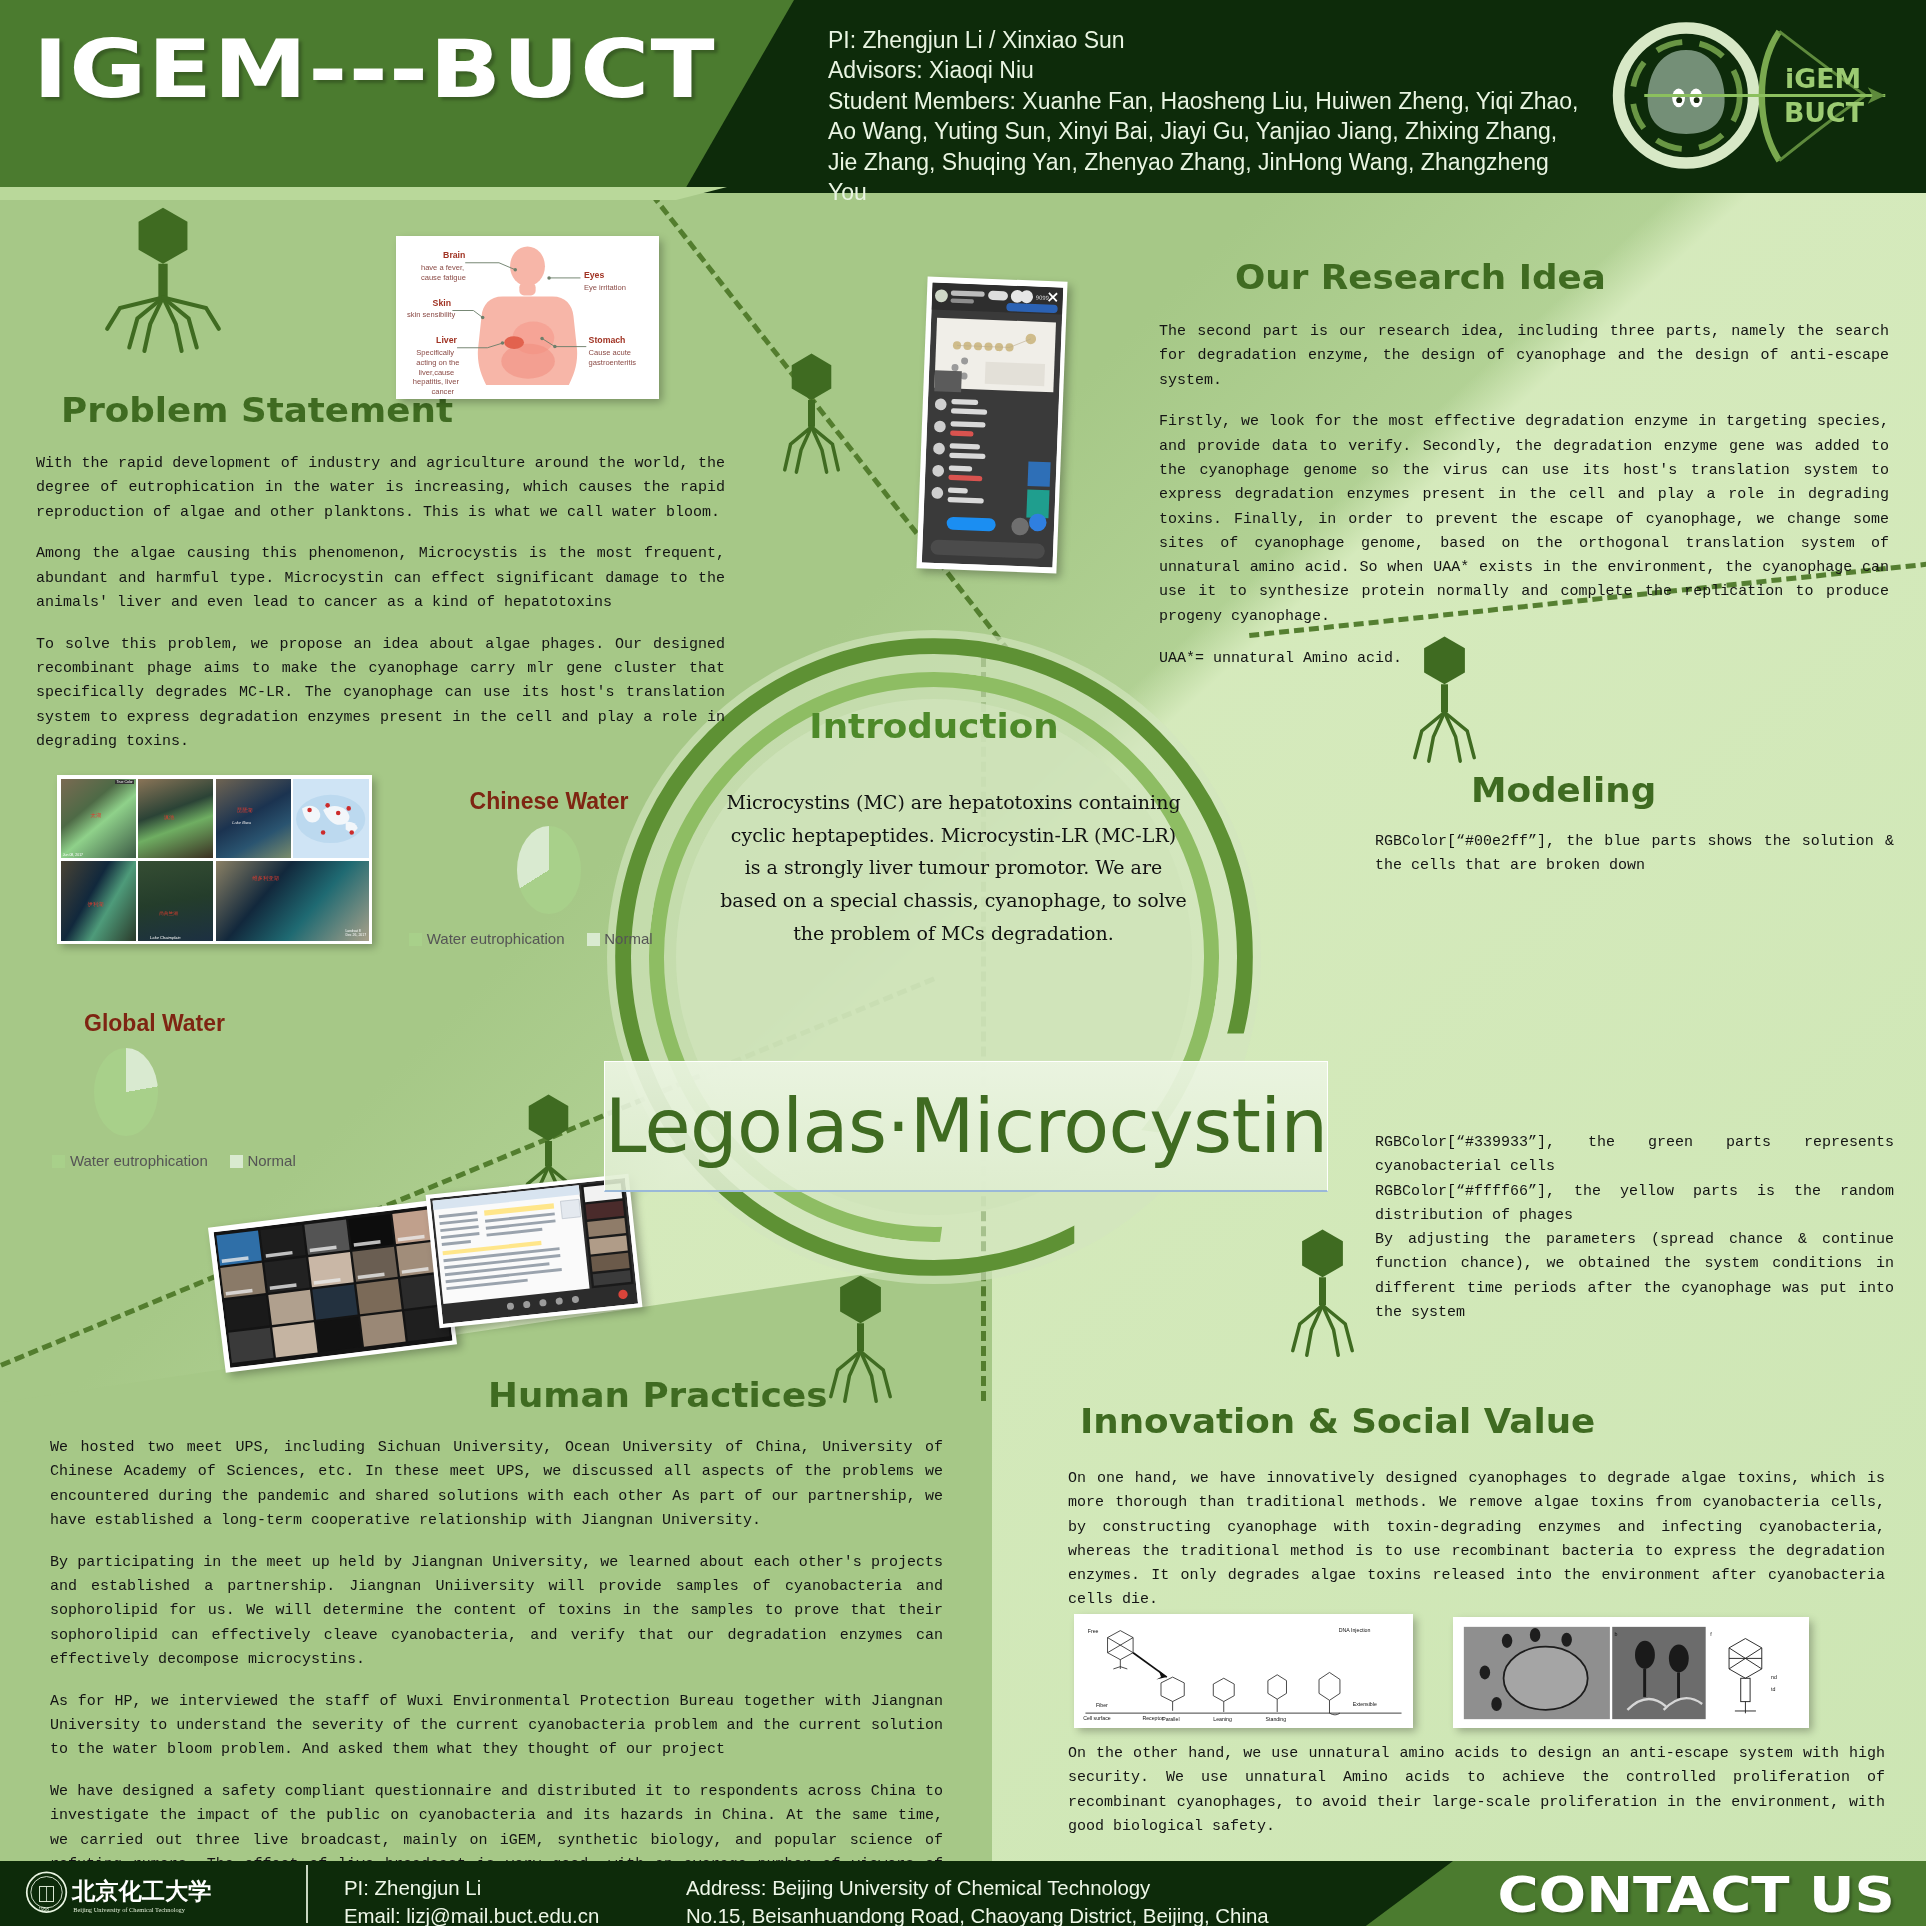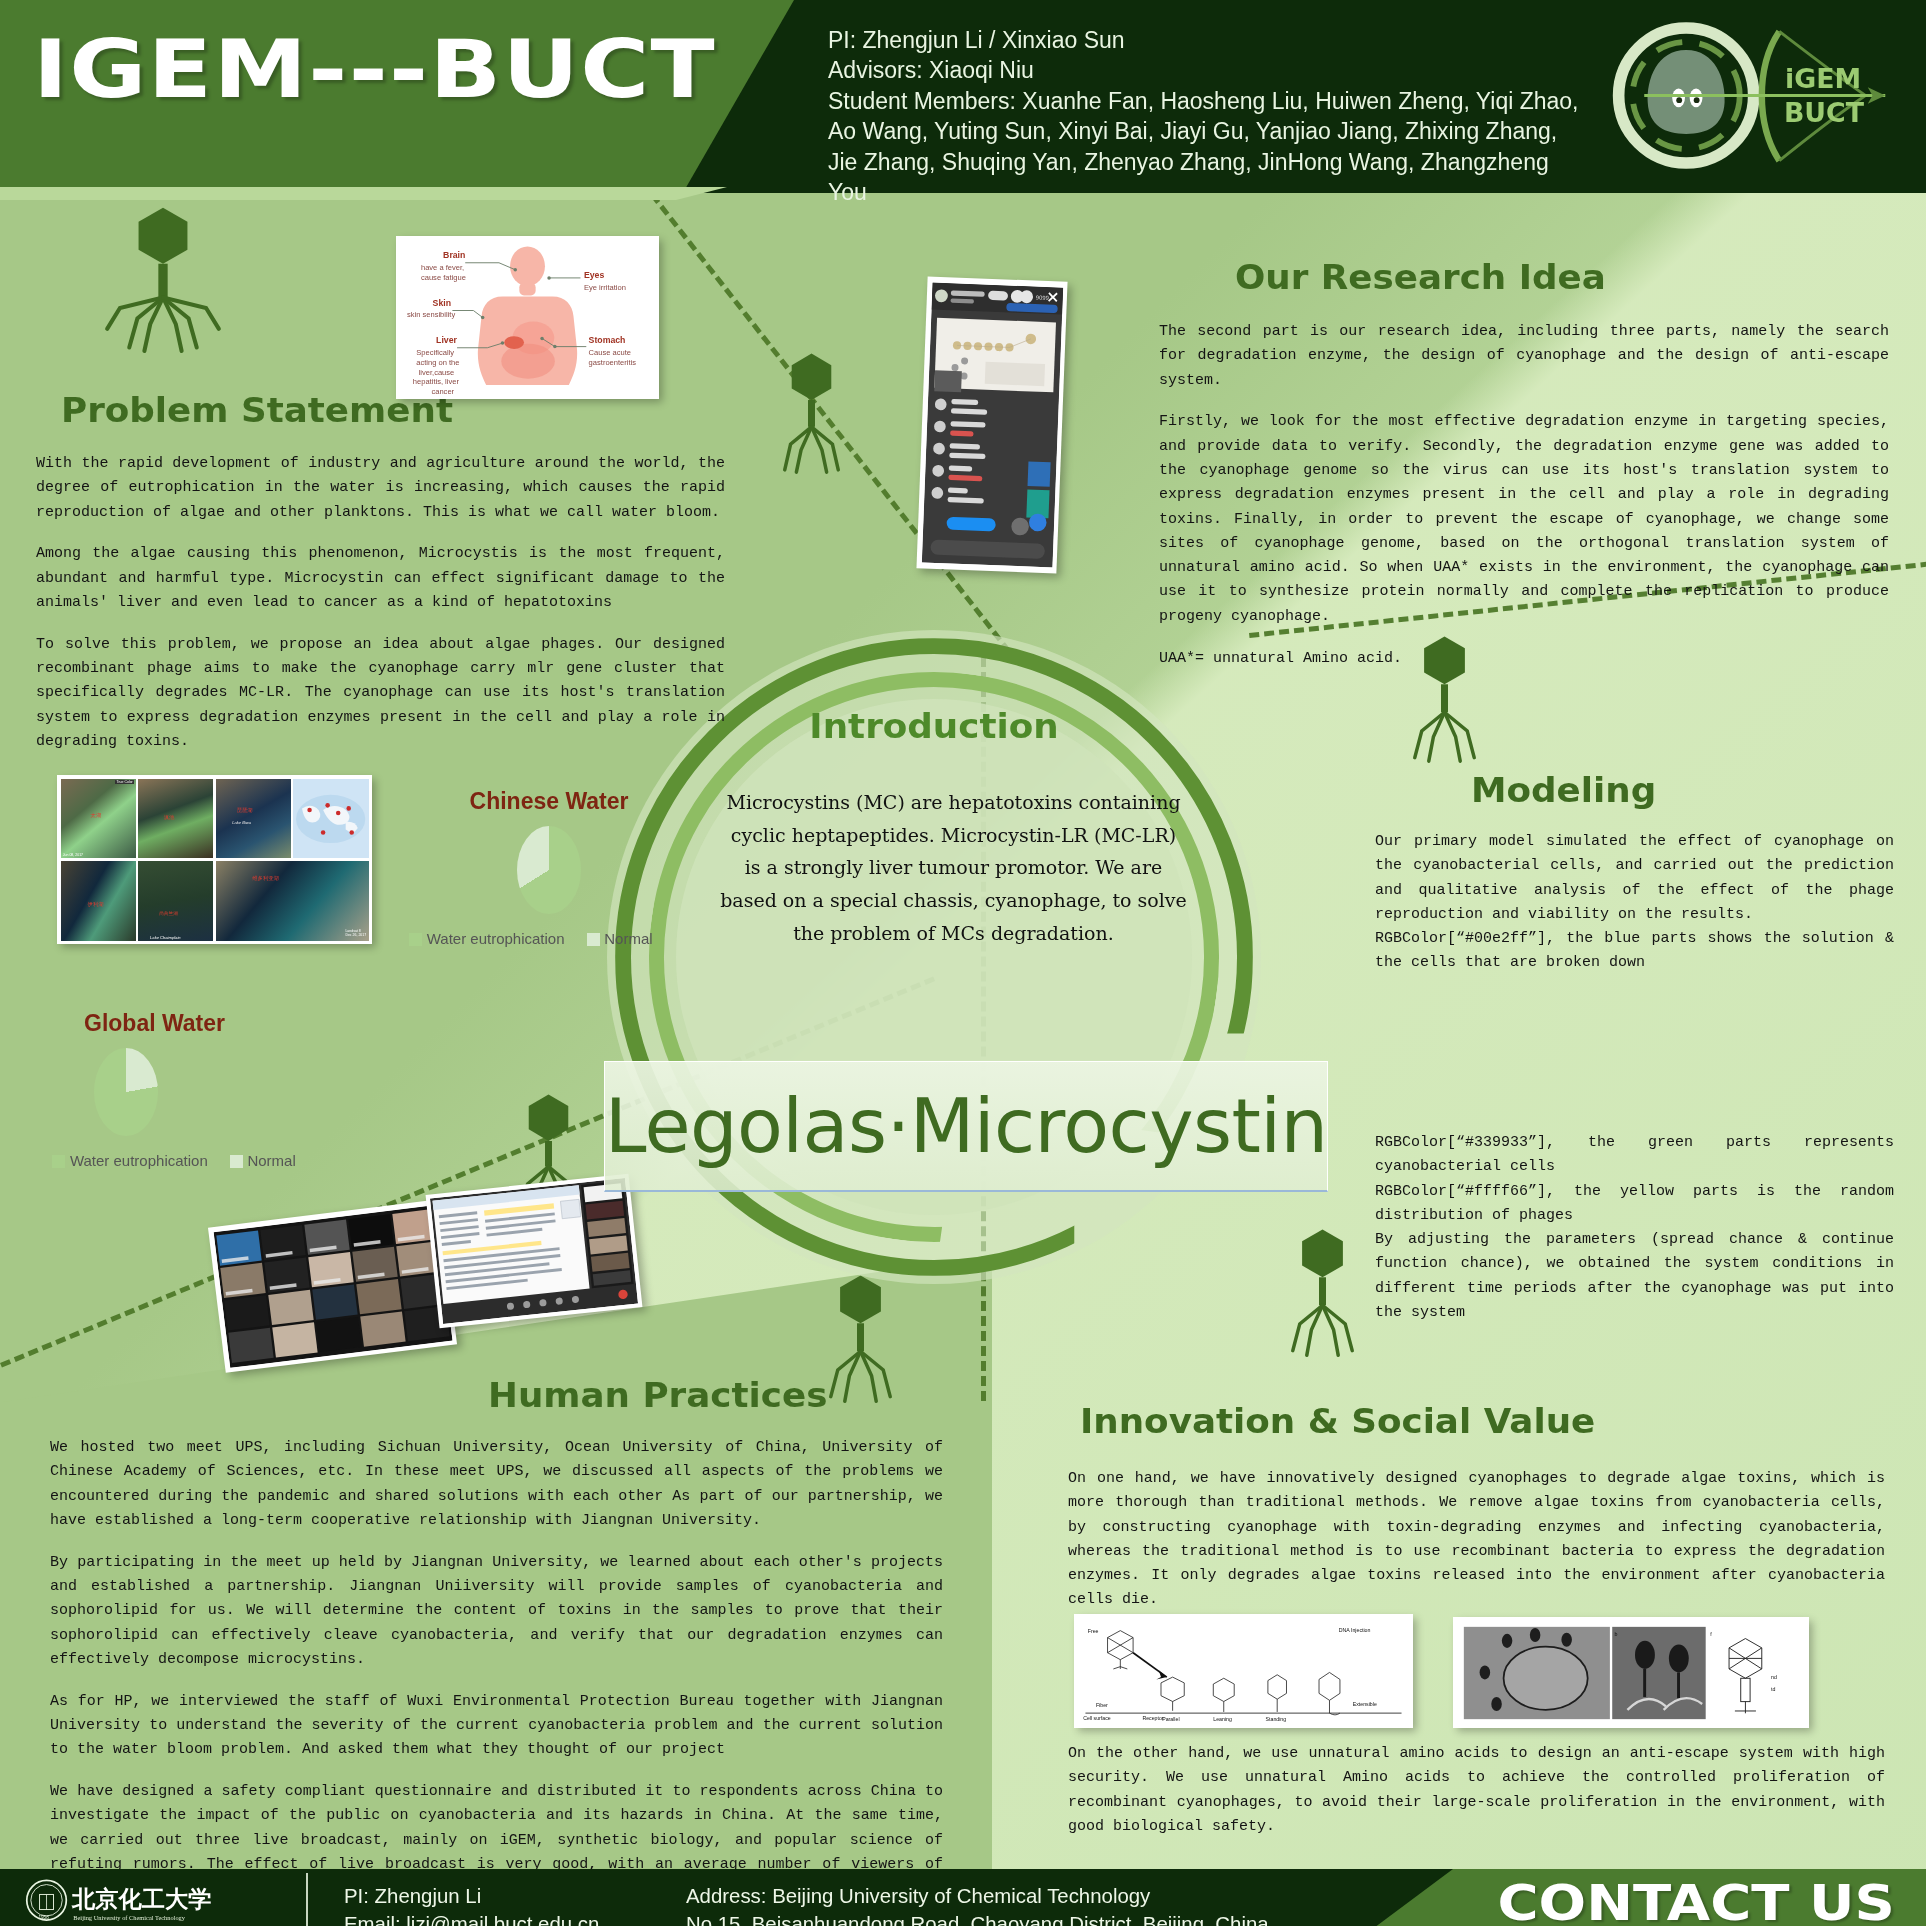--- a/index.html
+++ b/index.html
@@ -166,21 +166,21 @@
   }
   .title-banner span {
     font-family: "DejaVu Sans", sans-serif;
     font-size: 75px; color: #3f6b21; font-weight: 500;
     white-space: nowrap;
     letter-spacing: -0.6px;
   }
 
   
   .footer {
-    position: absolute; left: 0; bottom: 0; width: 1926px; height: 57px;
+    position: absolute; left: 0; bottom: 0; width: 1926px; height: 65px;
     background: #4b7b2f; z-index: 10;
   }
   .footer-dark {
     position: absolute; left: 0; top: 0; width: 1453px; height: 65px;
     background: #0d2b0a;
     clip-path: polygon(0 0, 100% 0, 94% 100%, 0 100%);
   }
   .footer-sep {
     position: absolute; left: 306px; top: 3.5px; width: 1.8px; height: 58px;
     background: #e9f5e2; opacity: .85;
@@ -514,21 +514,20 @@
     <div class="intro-body">Microcystins (MC) are hepatotoxins containing cyclic heptapeptides. Microcystin-LR (MC-LR) is a strongly liver tumour promotor. We are based on a special chassis, cyanophage, to solve the problem of MCs degradation.</div>
   </div>
 
   <div class="title-banner">
     <span>Legolas·Microcystin</span>
   </div>
 
   <div class="blk" id="modeling">
     <div class="sec-h">Modeling</div>
     <div class="body-txt">
-      <p style="margin-bottom:0">Our primary model simulated the effect of cyanophage on the cyanobacterial cells, and carried out the prediction and qualitative analysis of the effect of the phage reproduction and viability on the results.</p>
       <p style="margin-bottom:0">RGBColor[“#00e2ff”], the blue parts shows the solution &amp; the cells that are broken down</p>
     </div>
   </div>
 
   <div id="modeling-viz">
     <svg viewBox="0 0 890 190" width="519" height="111">
       <defs>
         <pattern id="hex" width="6" height="6" patternUnits="userSpaceOnUse">
           <circle cx="3" cy="3" r="2.3" fill="rgba(255,255,255,0.18)"></circle>
         </pattern>

